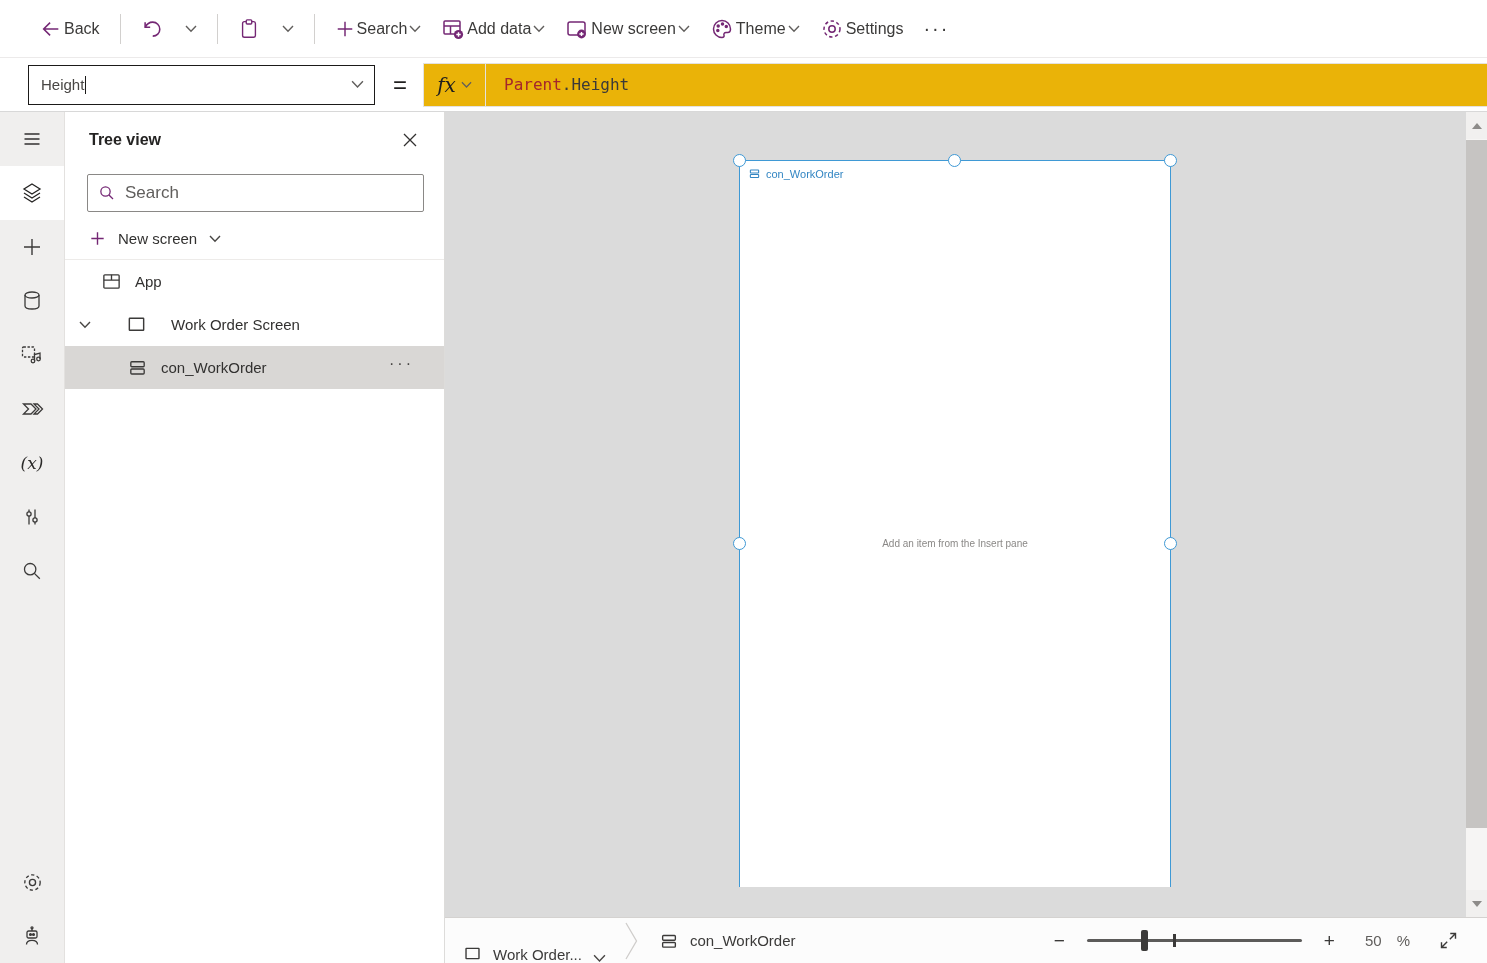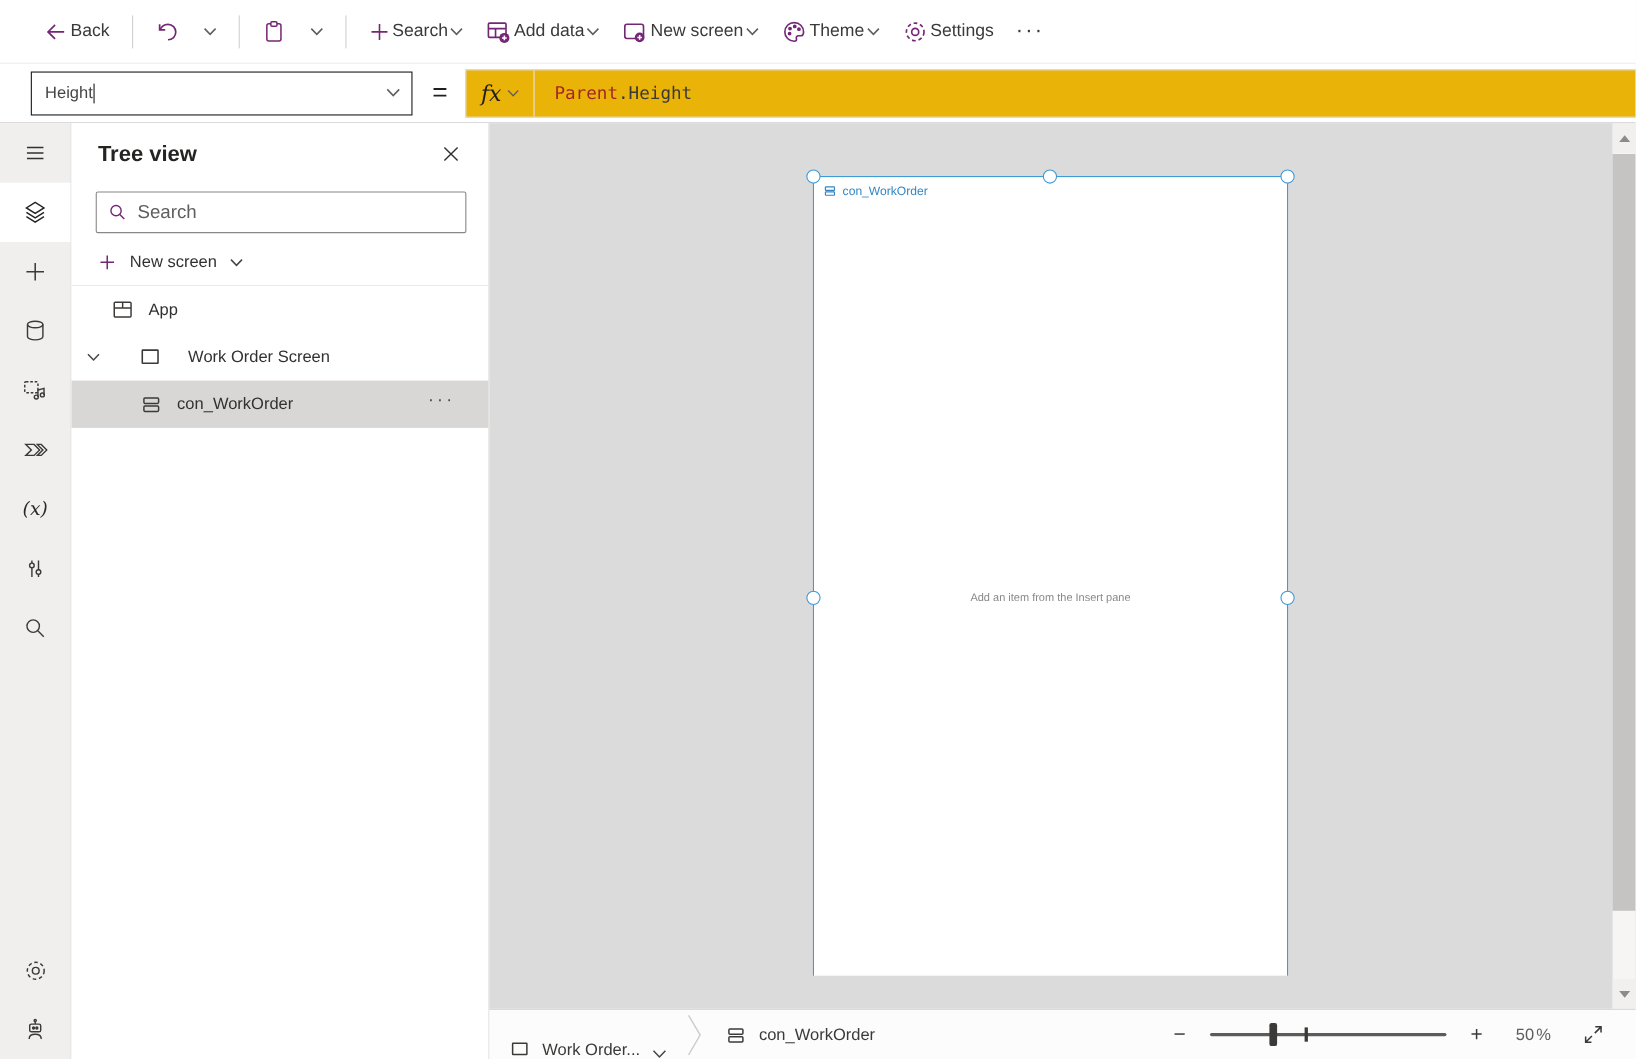--- a/index.html
+++ b/index.html
@@ -45,21 +45,21 @@
   .rail-item { height:54px; display:flex; align-items:center; justify-content:center; cursor:pointer; }
   .rail-item.selected { background:#fff; }
   .rail-spacer { flex:1; }
   .var-glyph { font-family:"DejaVu Serif", serif; font-style:italic; font-size:17px; color:#2b2a29; }
 
   
   .tree-panel { width:380px; background:#fff; border-right:1px solid #dddcda;
                 display:flex; flex-direction:column; }
   .tp-header { display:flex; align-items:center; justify-content:space-between;
                padding:16px 22px 8px 24px; }
-  .tp-title { font-size:20px; font-weight:700; color:#252423; }
+  .tp-title { font-size:16px; font-weight:700; color:#252423; }
   .tp-close { padding:4px; cursor:pointer; }
   .tp-tabs { display:flex; gap:28px; padding:6px 24px 0 24px; border-bottom:1px solid #f0efee; }
   .tp-tab { font-size:16px; padding:6px 2px 9px 2px; color:#484644; cursor:pointer;
             border-bottom:3px solid transparent; }
   .tp-tab.active { font-weight:700; color:#201f1e; border-bottom-color:#742774; }
   .searchbox { margin:14px 20px 10px 22px; height:38px; border:1px solid #8a8886; border-radius:2px;
                display:flex; align-items:center; padding:0 10px; gap:9px; background:#fff; }
   .searchbox input { border:none; outline:none; flex:1; font-size:17px; color:#323130;
                      font-family:"Liberation Sans", sans-serif; background:transparent; }
   .searchbox input::placeholder { color:#605e5c; }
@@ -110,21 +110,21 @@
   .bb-sep { margin:0 6px 0 2px; }
   .bb-control { display:flex; align-items:center; gap:11px; padding:0 14px; font-size:15px;
                 color:#3b3a39; cursor:pointer; }
   .bb-right { margin-left:auto; display:flex; align-items:center; padding-right:26px; }
   .zoom-btn { font-size:19px; color:#3b3a39; padding:2px 8px; cursor:pointer; line-height:1; }
   .slider { width:215px; height:3px; background:#5c5b5a; border-radius:2px; position:relative;
             margin:0 14px; cursor:pointer; }
   .slider-thumb { position:absolute; left:25%; top:-9px; width:7px; height:21px;
                   background:#3b3a39; border-radius:2px; cursor:grab; }
   .slider-tick { position:absolute; left:40%; top:-5px; width:3px; height:13px; background:#3b3a39; }
-  .zoom-pct { display:flex; gap:2px; font-size:15px; color:#605e5c; margin:0 26px 0 22px; }
+  .zoom-pct { display:flex; gap:15px; font-size:15px; color:#605e5c; margin:0 26px 0 22px; }
   .fit-btn { cursor:pointer; padding:2px; }
 </style>
 </head>
 <body>
 
 <div id="app">
 
   <div class="toolbar">
     <div class="tb-item">
       <span>

